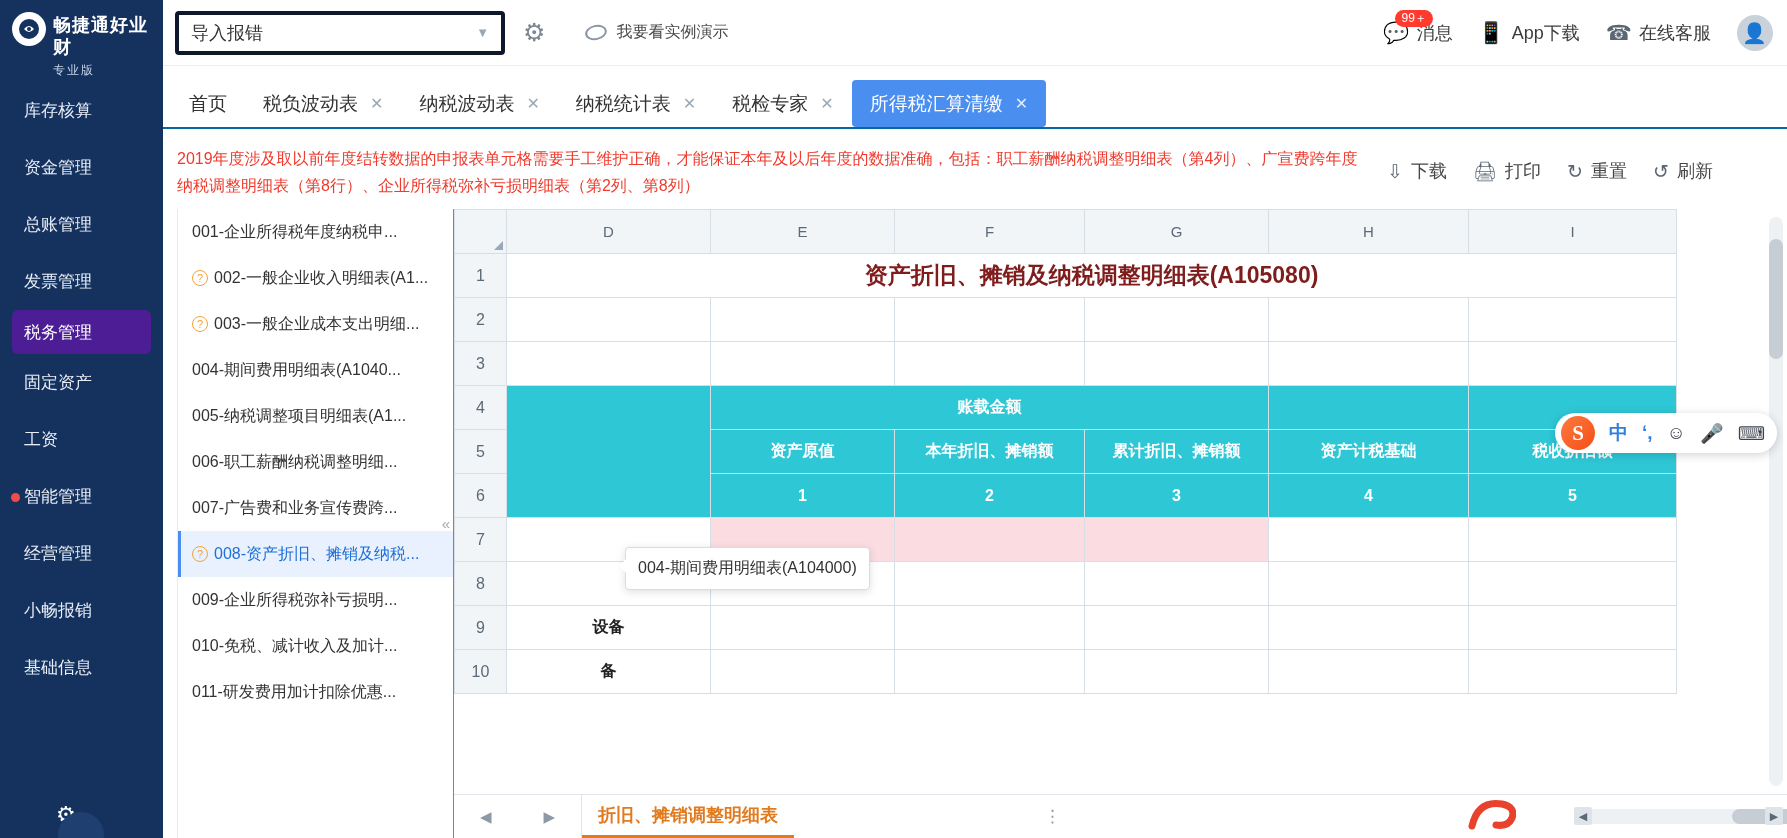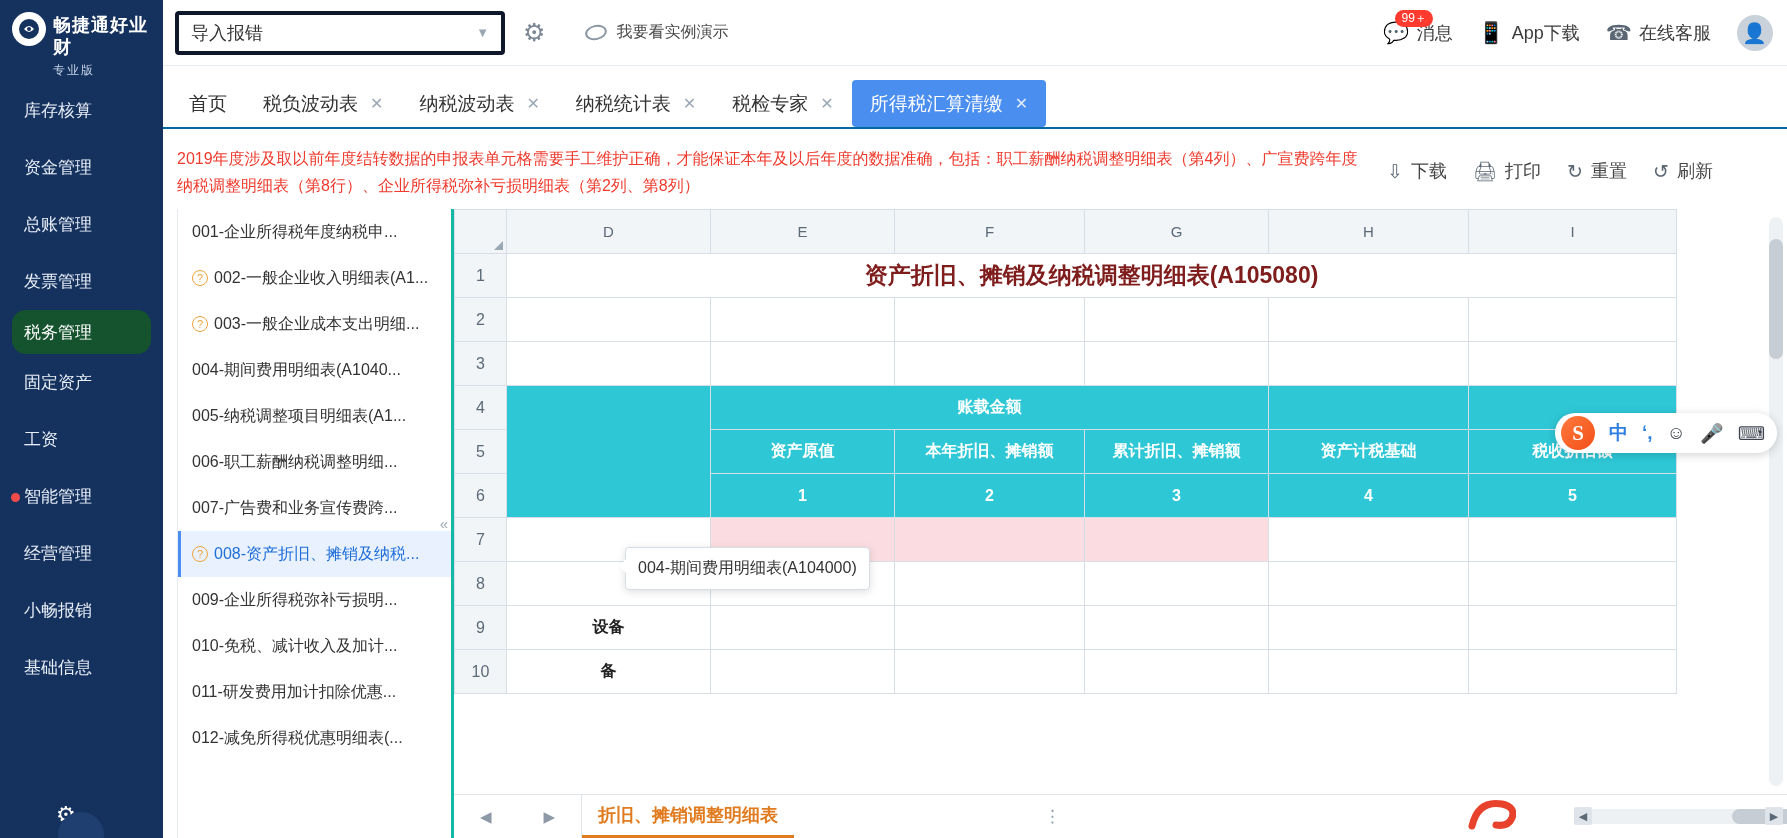--- a/index.html
+++ b/index.html
@@ -51,24 +51,24 @@
     height: 57px;
     display: flex;
     align-items: center;
     padding-left: 24px;
     font-size: 17px;
     color: #e8eef7;
     cursor: pointer;
     position: relative;
   }
   .nav-item.active {
-    background: #14532d;
+    background: #4c1d95;
     color: #fff;
     margin: 0 12px;
-    border-radius: 14px;
+    border-radius: 6px;
     padding-left: 12px;
     height: 44px;
   }
   .nav-dot {
     width: 9px; height: 9px; border-radius: 50%;
     background: #f04b4b;
     position: absolute; left: 11px; top: 50%; margin-top: -4px;
   }
   .nav-gear {
     position: absolute;
@@ -226,21 +226,21 @@
     min-height: 0;
     padding-left: 14px;
     position: relative;
   }
 
   
   .formlist {
     width: 277px;
     flex: 0 0 277px;
     border-left: 1px solid #e6ebf1;
-    border-right: 3px solid #14b8a6;
+    border-right: 1px solid #14b8a6;
     background: #fff;
     overflow: hidden;
     position: relative;
   }
   .form-item {
     height: 46px;
     display: flex;
     align-items: center;
     padding: 0 10px 0 14px;
     font-size: 16px;
@@ -646,23 +646,20 @@
           <span>008-资产折旧、摊销及纳税...</span>
         </div>
         <div class="form-item">
           <span>009-企业所得税弥补亏损明...</span>
         </div>
         <div class="form-item">
           <span>010-免税、减计收入及加计...</span>
         </div>
         <div class="form-item">
           <span>011-研发费用加计扣除优惠...</span>
-        </div>
-        <div class="form-item">
-          <span>012-减免所得税优惠明细表(...</span>
         </div>
         <div class="collapse-handle">«</div>
       </div>
 
       <div class="tooltip">
         <span>004-期间费用明细表(A104000)</span>
       </div>
 
       <div class="sheet-wrap">
         <div class="sheet-scroll">

